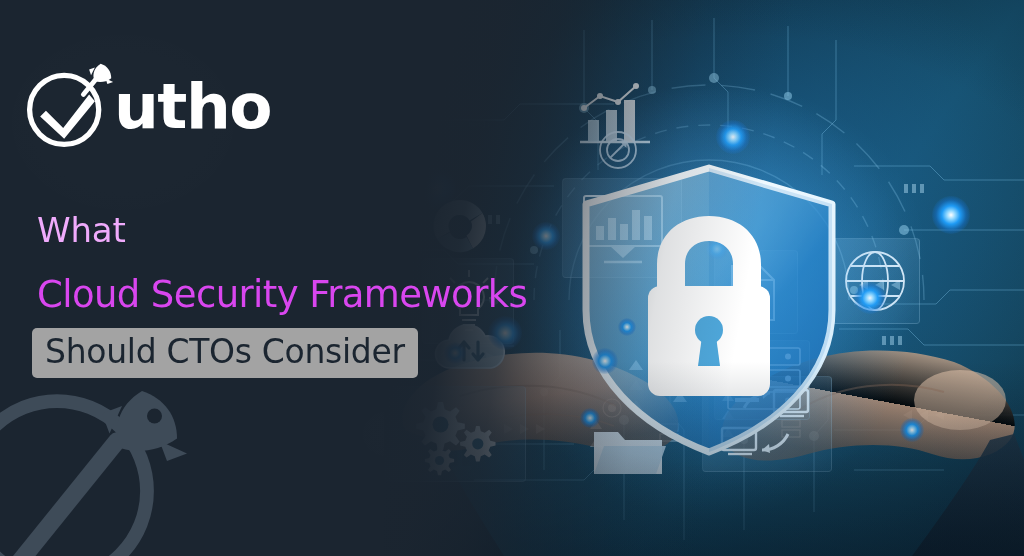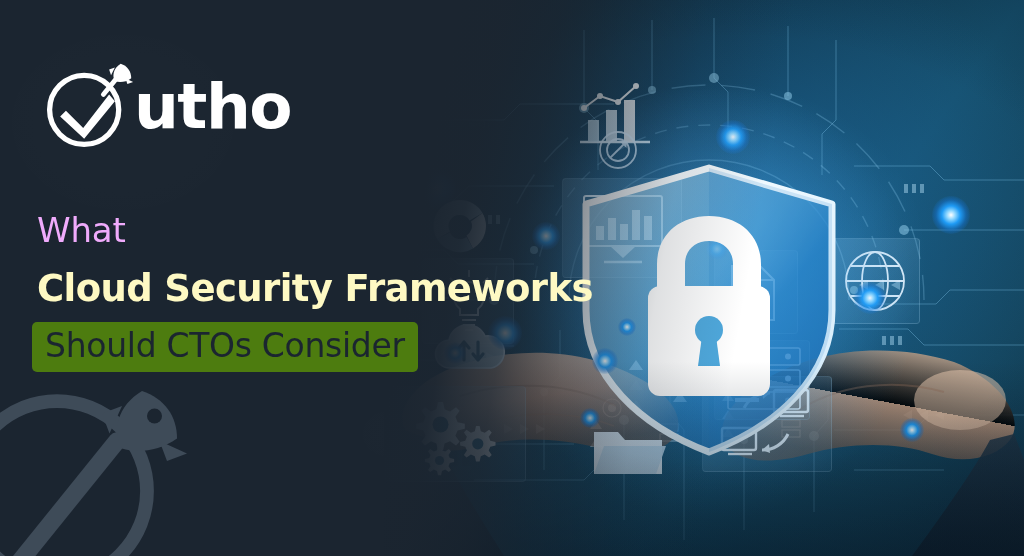--- a/index.html
+++ b/index.html
@@ -69,31 +69,31 @@
   
   .hand{ position:absolute; z-index:12; }
 
   
   .shield-wrap{ position:absolute; left:180px; top:160px; width:290px; height:300px; z-index:26; }
   .shield-glow{ position:absolute; left:-70px; top:-70px; width:430px; height:440px;
     background:radial-gradient(ellipse at 50% 48%, rgba(120,205,255,.42) 0%, rgba(60,160,235,.20) 38%, rgba(30,110,200,0) 68%);
     z-index:-1; }
 
   
-  .logo{ position:absolute; left:40px; top:58px; z-index:60; display:flex; align-items:center; }
+  .logo{ position:absolute; left:20px; top:58px; z-index:60; display:flex; align-items:center; }
   .logo-mark{ width:96px; height:96px; flex:0 0 96px; }
   .logo-word{ font-size:63px; font-weight:700; color:#ffffff; letter-spacing:-1.5px;
     margin-left:-2px; line-height:1; font-family:"DejaVu Sans", sans-serif; }
 
   .headline{ position:absolute; left:37px; top:210px; z-index:60; }
   .h-line1{ font-size:34px; font-weight:400; color:#f0abfc; letter-spacing:-.2px;
     line-height:1.18; font-family:"DejaVu Sans", sans-serif; }
-  .h-line2{ font-size:37px; font-weight:700; color:#fef9c3; letter-spacing:-.6px;
-    line-height:1.18; margin-top:17px; font-family:"DejaVu Sans", sans-serif; white-space:nowrap; }
-  .h-line3-box{ display:inline-block; background:#4d7c0f; border-radius:5px;
+  .h-line2{ font-size:37px; font-weight:400; color:#d946ef; letter-spacing:-.6px;
+    line-height:1.18; margin-top:23px; font-family:"DejaVu Sans", sans-serif; white-space:nowrap; }
+  .h-line3-box{ display:inline-block; background:#a3a3a3; border-radius:5px;
     padding:7px 13px 9px 13px; margin-top:11px; margin-left:-5px; }
   .h-line3{ font-size:33px; font-weight:400; color:#1b2530; letter-spacing:-.3px;
     line-height:1.05; font-family:"DejaVu Sans", sans-serif; white-space:nowrap; }
 
   
   .watermark{ position:absolute; left:-58px; bottom:-50px; width:250px; height:250px;
     z-index:45; opacity:.30; pointer-events:none; }
 
   
   .tex{ position:absolute; inset:0; z-index:1; pointer-events:none; opacity:.35;

